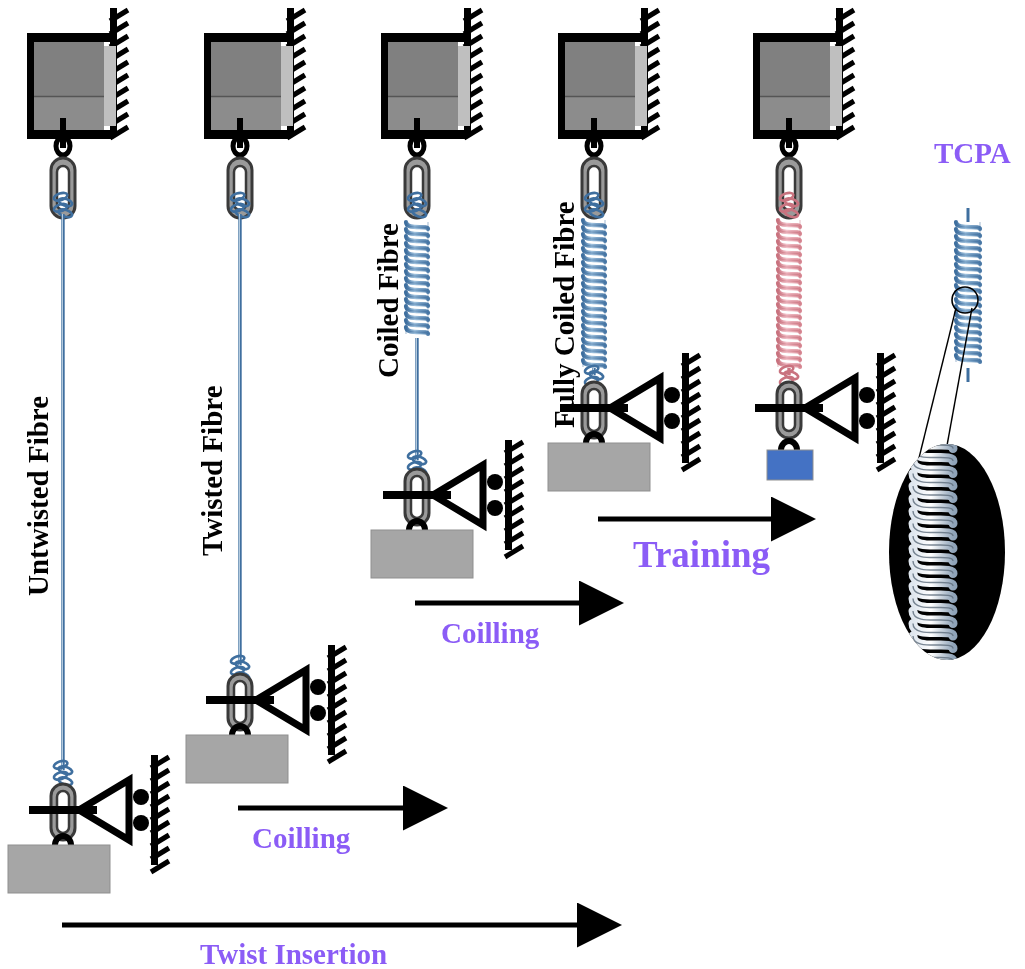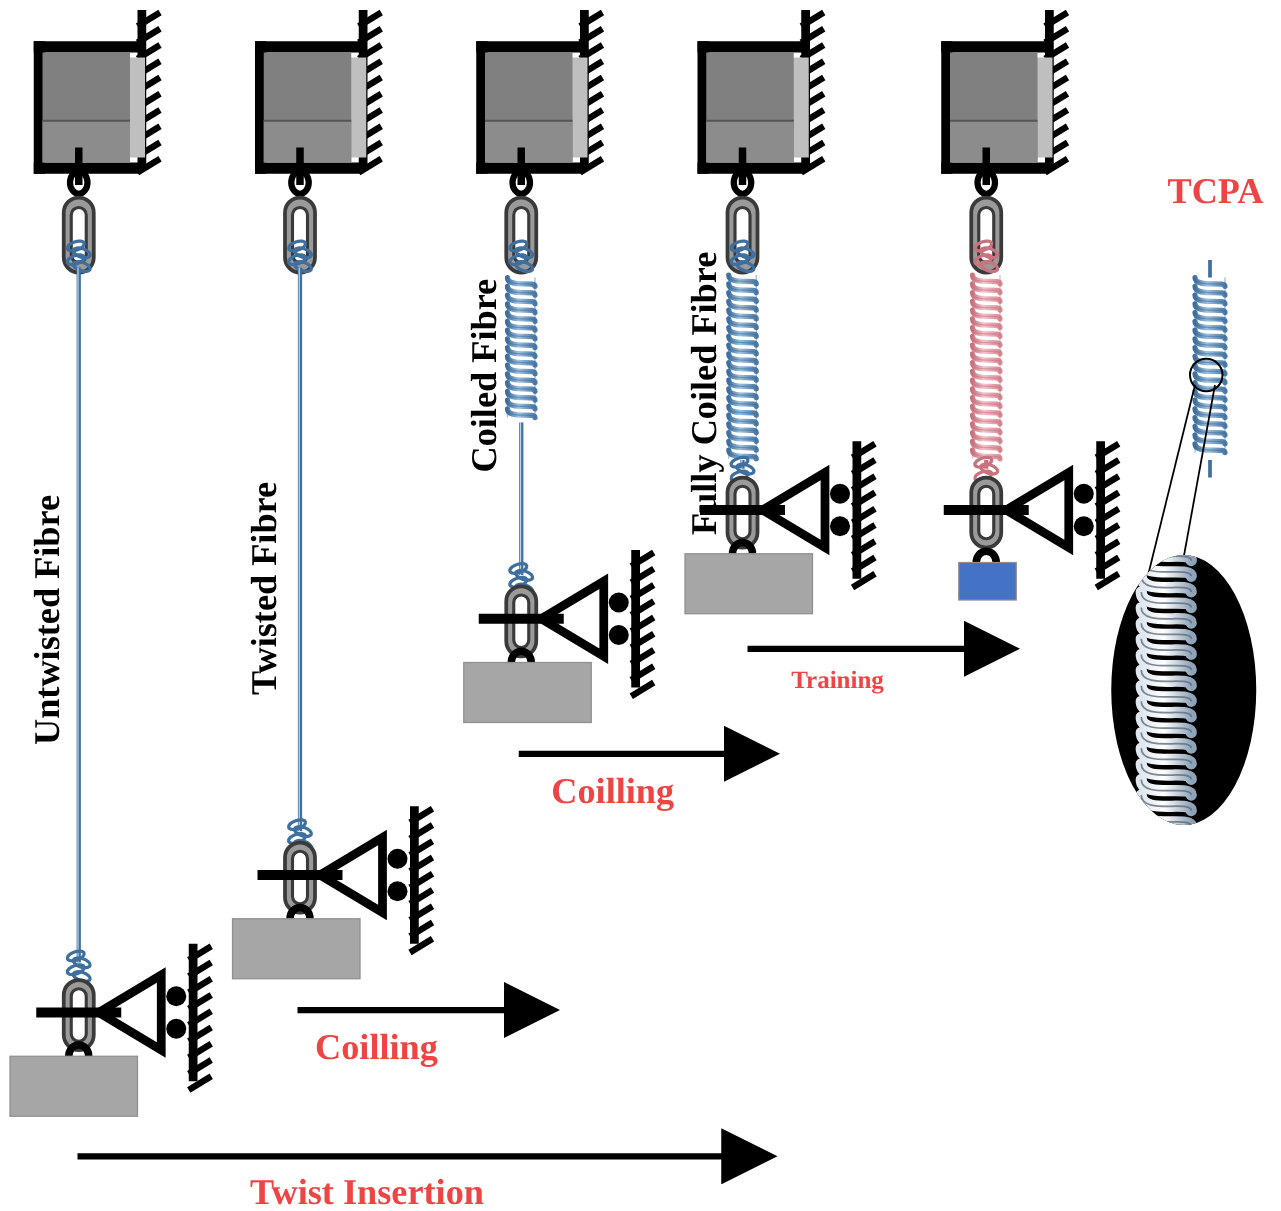--- a/index.html
+++ b/index.html
@@ -2,21 +2,21 @@
 <html><head>
 <meta charset="utf-8">
 <style>
   html,body{margin:0;padding:0;background:#fff;}
   body{width:1025px;height:969px;font-family:"Liberation Serif", serif;}
   #stage{position:relative;width:1025px;height:969px;overflow:hidden;background:#fff;}
   svg#fig{position:absolute;left:0;top:0;width:1025px;height:969px;}
   .vlabel{position:absolute;transform-origin:0 0;white-space:nowrap;
           font-family:"Liberation Serif", serif;font-weight:700;color:#000;}
   .hlabel{position:absolute;white-space:nowrap;
-          font-family:"Liberation Serif", serif;font-weight:700;color:#ef4444;}
+          font-family:"Liberation Serif", serif;font-weight:700;color:#8b5cf6;}
 </style>
 </head>
 <body>
 
 <div id="stage">
 
   <svg id="fig" viewBox="0 0 1025 969">
     <defs>
 
       <pattern id="hatch" width="10" height="14" patternUnits="userSpaceOnUse" patternTransform="rotate(0)">
@@ -637,14 +637,14 @@
   <div class="vlabel" id="lab0" style="left: 22px; top: 596px; font-size: 29px; transform: rotate(-90deg);">Untwisted Fibre</div>
   <div class="vlabel" id="lab1" style="left: 196px; top: 556px; font-size: 29px; transform: rotate(-90deg);">Twisted Fibre</div>
   <div class="vlabel" id="lab2" style="left: 372px; top: 378px; font-size: 29px; transform: rotate(-90deg);">Coiled Fibre</div>
   <div class="vlabel" id="lab3" style="left: 548px; top: 428px; font-size: 29px; transform: rotate(-90deg);">Fully Coiled Fibre</div>
 
   <div class="hlabel" id="tcpaLab" style="left: 934px; top: 137px; font-size: 29px;">TCPA</div>
 
   <div class="hlabel" id="arrLab0" style="left: 200px; top: 938px; font-size: 29px;">Twist Insertion</div>
   <div class="hlabel" id="arrLab1" style="left: 252px; top: 822px; font-size: 29px;">Coilling</div>
   <div class="hlabel" id="arrLab2" style="left: 441px; top: 617px; font-size: 29px;">Coilling</div>
-  <div class="hlabel" id="arrLab3" style="left: 633px; top: 533px; font-size: 20px;">Training</div>
+  <div class="hlabel" id="arrLab3" style="left: 633px; top: 533px; font-size: 37px;">Training</div>
 </div>
 
 </body></html>

